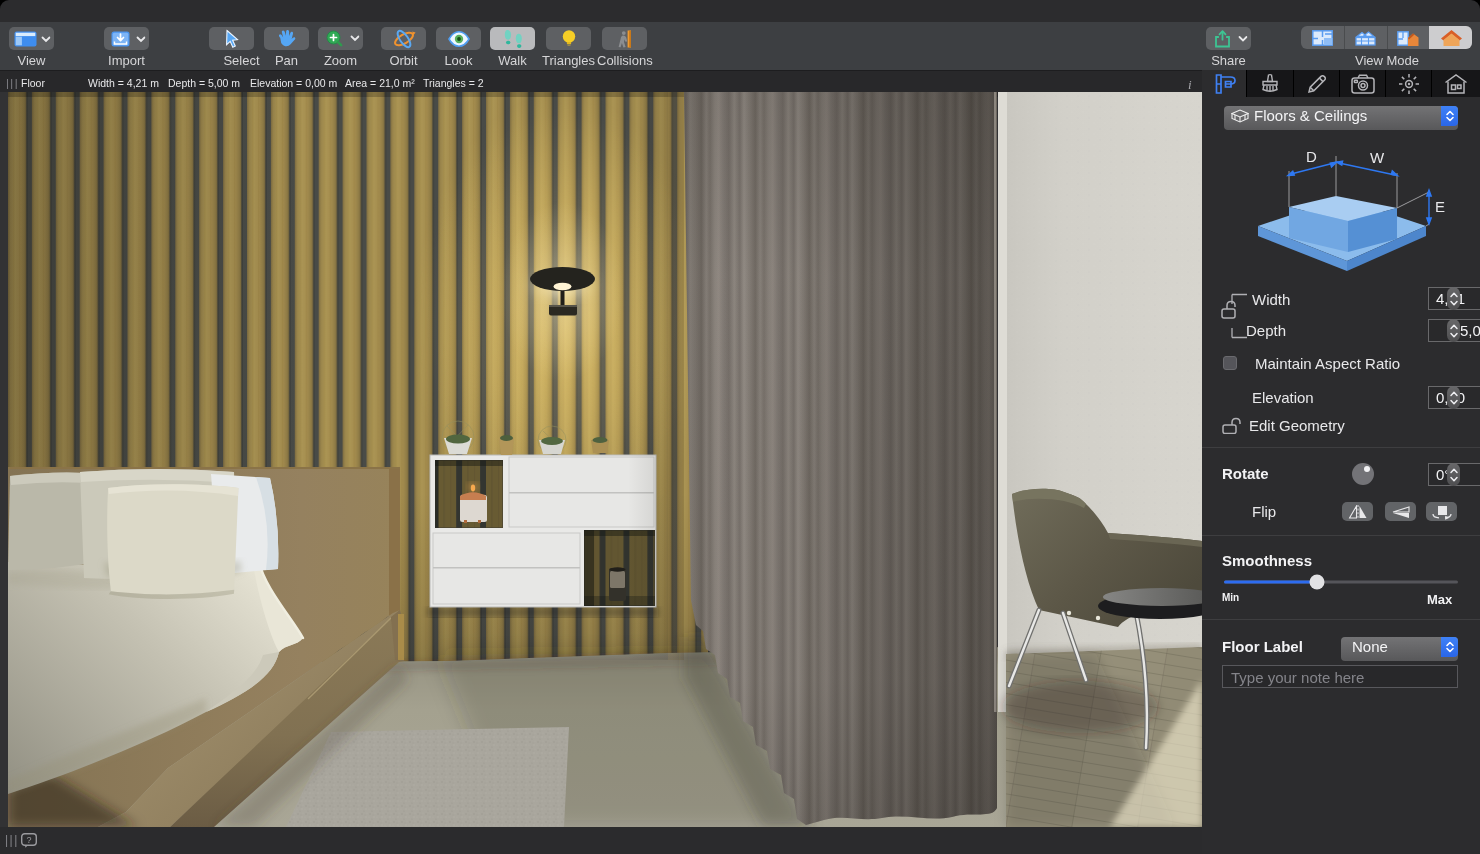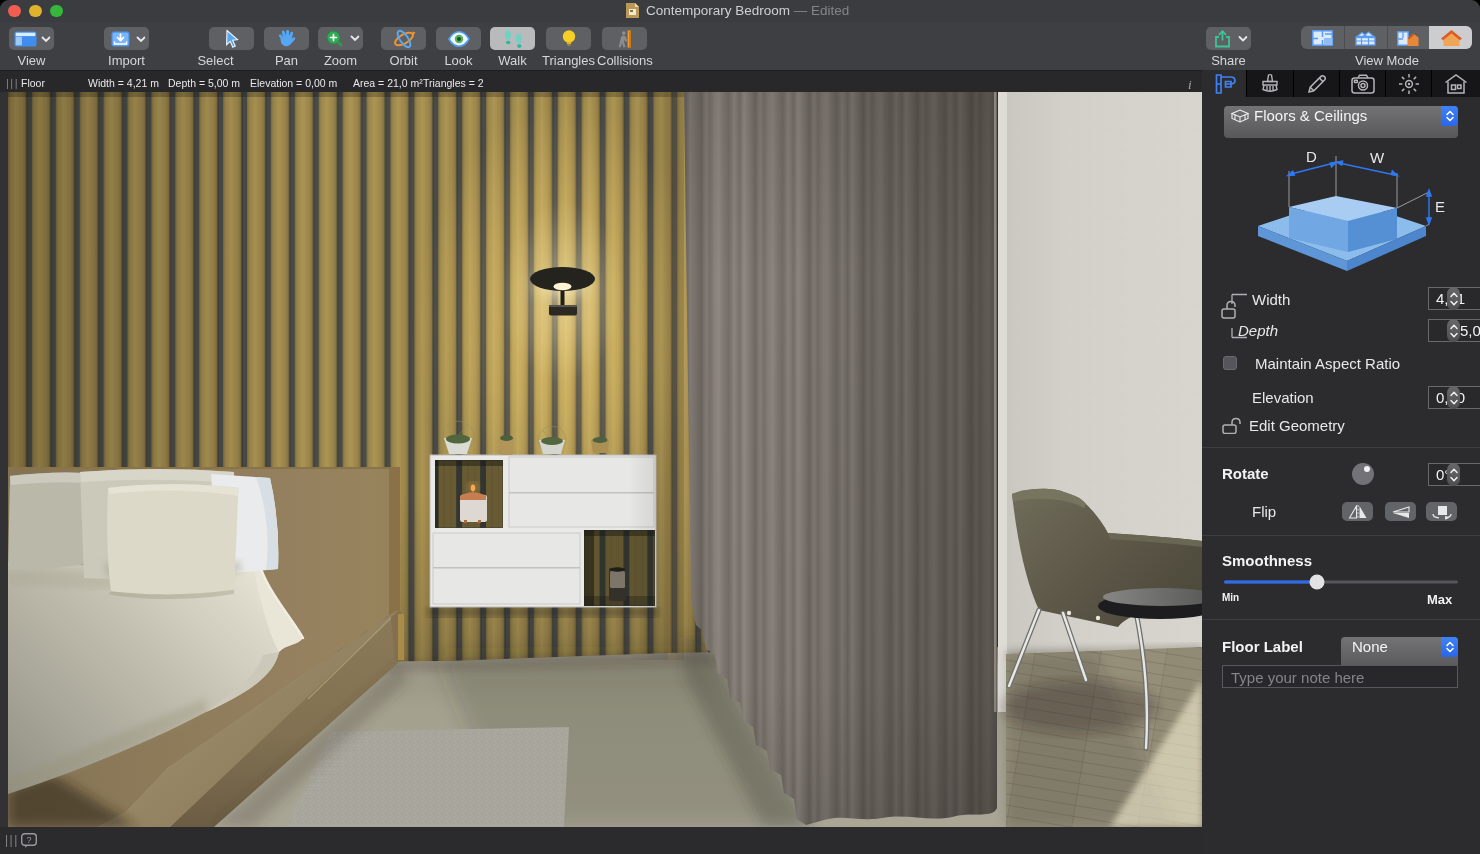--- a/index.html
+++ b/index.html
@@ -39,42 +39,31 @@
 .tab.sel { background:#2c2c2e; }
 .tab svg { position:absolute; left:50%; top:50%; transform:translate(-50%,-50%); }
 .plabel { position:absolute; font-size:15px; color:#e8e8ea; white-space:nowrap; }
 .pbold  { position:absolute; font-size:15px; font-weight:bold; color:#f2f2f4; white-space:nowrap; }
 .pfield { position:absolute; width:60px; height:23px; background:#29292b; border:1px solid #69696b;
   color:#f2f2f4; font-size:15px; padding:2px 0 0 7px;margin-left:44px; }
 .stepper { position:absolute; width:13px; height:23px; border-radius:6.5px;
   background:linear-gradient(#68686a,#4e4e50); }
 .stepper svg { position:absolute; left:50%; top:50%; transform:translate(-50%,-50%); }
 .sep { position:absolute; left:0; width:278px; height:1px; background:#3e3e40; }
-.popup { position:absolute; height:32px; border-radius:4px;
+.popup { position:absolute; height:24px; border-radius:4px;
   background:linear-gradient(#737375,#58585a); color:#f4f4f6; font-size:15px; }
 .popup .cap { position:absolute; right:0; top:0; width:17px; height:20px; border-radius:0 4px 4px 0;
   background:linear-gradient(#3f82f7,#2a66e8); }
 .popup .cap svg { position:absolute; left:50%; top:50%; transform:translate(-50%,-50%); }
 .fbtn { position:absolute; width:31px; height:19px; border-radius:5px; background:#626467; }
 .fbtn svg { position:absolute; left:50%; top:50%; transform:translate(-50%,-50%); }
 </style>
 </head>
 <body>
 <div id="win">
-  <div id="titlebar">
-    <div class="tl" id="tl-r"></div>
-      <div class="tl" id="tl-y"></div>
-      <div class="tl" id="tl-g"></div>
-    <div id="title"><svg id="docicon" viewBox="0 0 13 15">
-          <path d="M0,0 h9 l4,4 v11 h-13 z" fill="#b99858"></path>
-          <path d="M9,0 l4,4 h-4 z" fill="#e7d9ae"></path>
-          <rect x="3" y="6" width="7" height="6" fill="#f2ead2"></rect>
-          <rect x="4" y="7" width="3" height="2" fill="#8b743d"></rect>
-        </svg>Contemporary Bedroom <span class="edited">— Edited</span></div>
-  </div>
   <div id="toolbar">
 
     <div class="tbtn" style="left:9px;width:45px;">
       <svg width="37" height="17" viewBox="0 0 37 17">
         <rect x="1" y="1" width="22" height="15" rx="2" fill="#3e8def"></rect>
         <rect x="2.2" y="2.2" width="19.6" height="3.4" fill="#d9ecfd"></rect>
         <rect x="2.2" y="6.2" width="6.2" height="8.6" fill="#9dc9f8"></rect>
         <path d="M29,7 l3.5,3.5 L36,7" stroke="#e8e8ea" stroke-width="1.8" fill="none" stroke-linecap="round"></path>
       </svg>
     </div>
@@ -89,21 +78,21 @@
         <path d="M29,7 l3.5,3.5 L36,7" stroke="#e8e8ea" stroke-width="1.8" fill="none" stroke-linecap="round"></path>
       </svg>
     </div>
     <div class="tlabel" style="left:99px;width:55px;">Import</div>
 
     <div class="tbtn" style="left:209px;width:45px;">
       <svg width="18" height="19" viewBox="0 0 18 19">
         <path d="M4,1 L14.5,10.2 L9.6,10.8 L12.3,16.6 L9.8,17.8 L7.2,11.9 L3.6,15.2 Z" fill="#57a7f4" stroke="#eef6ff" stroke-width="1.1"></path>
       </svg>
     </div>
-    <div class="tlabel" style="left:188px;width:55px;">Select</div>
+    <div class="tlabel" style="left:214px;width:55px;">Select</div>
 
     <div class="tbtn" style="left:264px;width:45px;">
       <svg width="20" height="19" viewBox="0 0 20 19">
         <path d="M3.2,8.3 C2.2,7.2 1.2,5.6 2.6,4.9 C3.6,4.4 4.6,5.4 5.2,6.4 L6.2,7.9 L4.9,2.9 C4.6,1.8 5.2,0.9 6.1,0.9 C7.1,0.9 7.6,1.7 7.9,2.8 L8.9,6.2 L9.1,2.2 C9.2,1.1 9.8,0.4 10.7,0.5 C11.6,0.6 12.1,1.4 12.1,2.5 L12.1,6.5 L13.3,3.4 C13.7,2.4 14.5,1.9 15.3,2.3 C16.1,2.7 16.2,3.6 15.9,4.7 L14.6,9.4 L15.8,8.3 C16.6,7.6 17.6,7.5 18.1,8.2 C18.6,8.9 18.2,9.8 17.4,10.6 L13.6,14.8 C11.9,16.7 9.3,17.3 7.1,16.2 C5.9,15.6 4.8,14.6 4.2,13.4 Z" fill="#55a6f4"></path>
       </svg>
     </div>
     <div class="tlabel" style="left:259px;width:55px;">Pan</div>
 
     <div class="tbtn" style="left:318px;width:45px;">
       <svg width="37" height="19" viewBox="0 0 37 19">
@@ -199,21 +188,21 @@
       </svg>
     </div>
     <div class="tlabel" style="left:1342px;width:90px;">View Mode</div>
   </div>
   <div id="infobar">
     <span style="left:6px;color:#85858a;letter-spacing:1.5px;font-size:11px;">|||</span>
     <span style="left:21px;">Floor</span>
     <span style="left:88px;">Width = 4,21 m</span>
     <span style="left:168px;">Depth = 5,00 m</span>
     <span style="left:250px;">Elevation = 0,00 m</span>
-    <span style="left:353px;">Area = 21,0 m²</span>
+    <span style="left:345px;">Area = 21,0 m²</span>
     <span style="left:423px;">Triangles = 2</span>
     <span style="left:1188px;color:#a8a8ac;font-style:italic;font-family:'Liberation Serif',serif;font-size:13px;">i</span>
   </div>
   <div id="vpwrap">
     <svg id="scene" viewBox="0 0 1194 735">
 <defs>
   <linearGradient id="slatg" x1="0" y1="0" x2="23.9" y2="0" gradientUnits="userSpaceOnUse">
     <stop offset="0" stop-color="#7d6c41"></stop>
             <stop offset="0.1" stop-color="#9a854b"></stop>
     <stop offset="0.3" stop-color="#ab9554"></stop>
@@ -642,21 +631,21 @@
       <path d="M7,17 V13.5 Q7,9.5 11,9.5 Q15,9.5 15,13.5 V15" stroke-width="1.5"></path>
       <rect x="2" y="17" width="13" height="9" rx="2" fill="#2c2c2e" stroke-width="1.5"></rect>
     </svg>
     <div class="plabel" style="left:50px;top:221px;">Width</div>
     <div class="pfield" style="left:182px;top:217px;">4,21</div>
     <div class="stepper" style="left:245px;top:217px;">
         <svg width="9" height="15" viewBox="0 0 9 15">
           <path d="M1.5,5 L4.5,1.8 L7.5,5 M1.5,10 L4.5,13.2 L7.5,10" stroke="#ededf0" stroke-width="1.5" fill="none" stroke-linecap="round" stroke-linejoin="round"></path>
         </svg>
       </div>
-    <div class="plabel" style="left:36px;top:252px;font-style:italic;">Depth</div>
+    <div class="plabel" style="left:44px;top:252px;">Depth</div>
     <div class="pfield" style="left:182px;top:249px;padding-left:31px;">5,00</div>
     <div class="stepper" style="left:245px;top:249px;">
         <svg width="9" height="15" viewBox="0 0 9 15">
           <path d="M1.5,5 L4.5,1.8 L7.5,5 M1.5,10 L4.5,13.2 L7.5,10" stroke="#ededf0" stroke-width="1.5" fill="none" stroke-linecap="round" stroke-linejoin="round"></path>
         </svg>
       </div>
     <div style="position:absolute;left:21px;top:286px;width:14px;height:14px;border-radius:3px;background:#55555a;border:1px solid #6a6a6e;"></div>
     <div class="plabel" style="left:53px;top:285px;">Maintain Aspect Ratio</div>
     <div class="plabel" style="left:50px;top:319px;">Elevation</div>
     <div class="pfield" style="left:182px;top:316px;">0,00</div>

